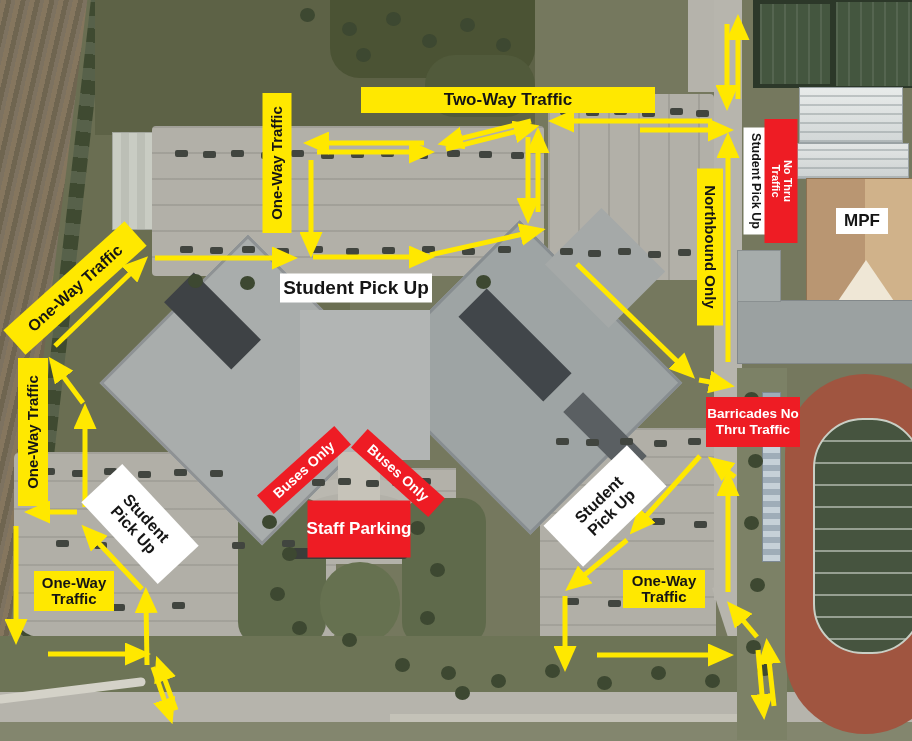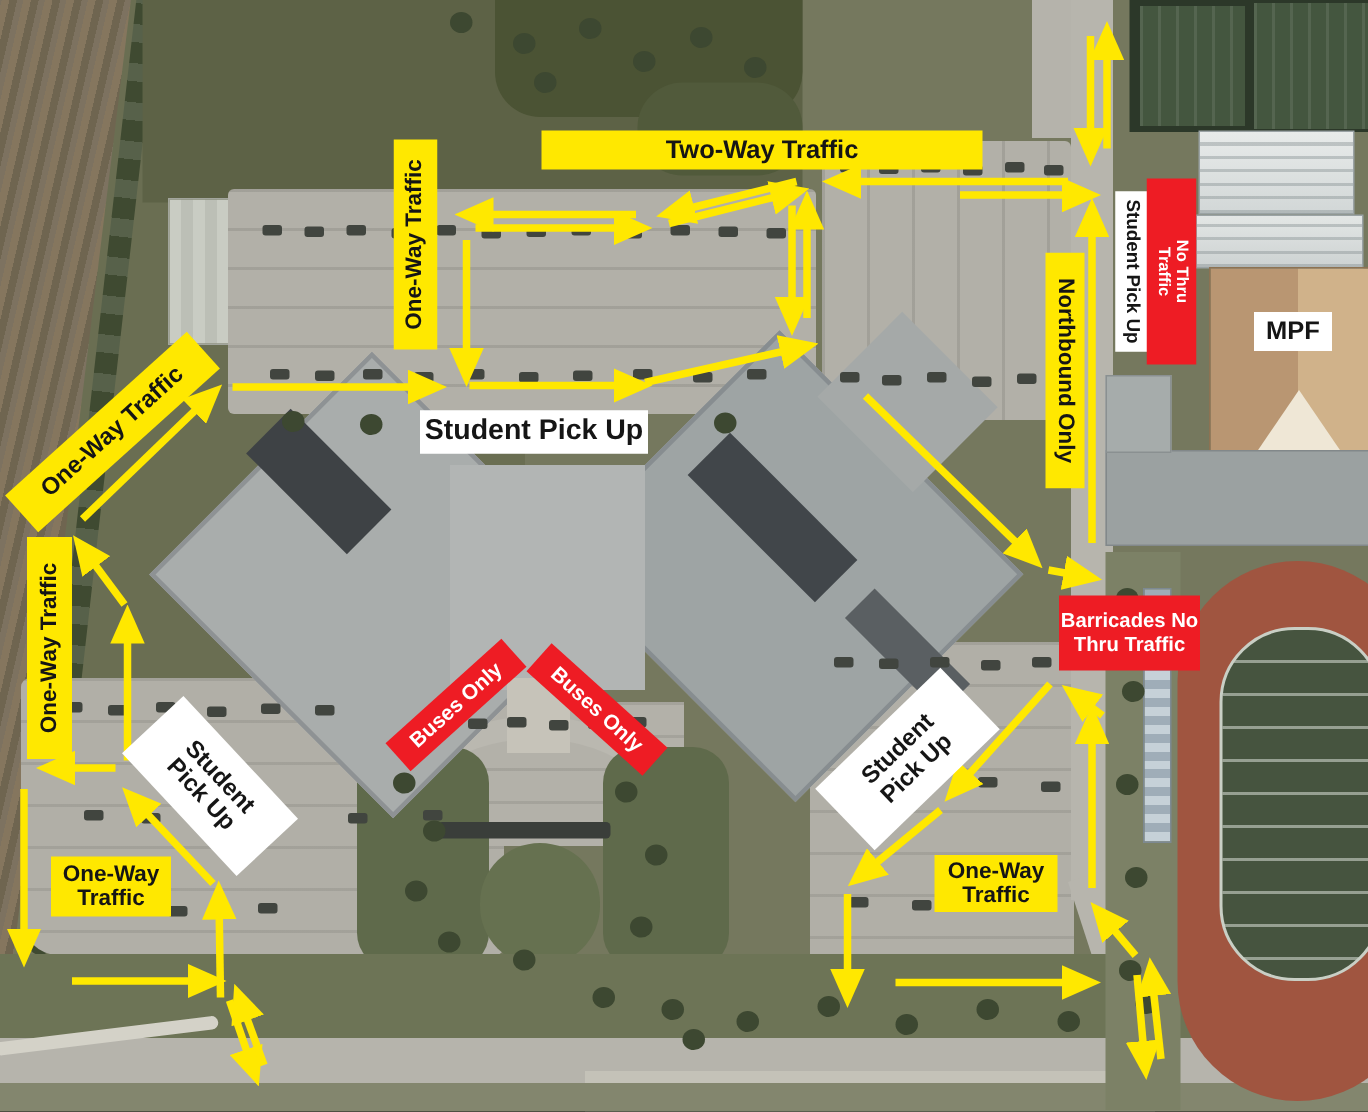--- a/index.html
+++ b/index.html
@@ -164,20 +164,21 @@
   <div class="lbl white nowrap" style="left:862px;top:221px;width:52px;height:26px;font-size:17px;">MPF</div>
 
   <div class="lbl red" style="left:733px;top:422px;width:94px;height:50px;font-size:13.5px;line-height:1.15;margin-left:20px;">Barricades No Thru Traffic</div>
 
   <div class="lbl white" style="left:140px;top:524px;width:112px;height:56px;font-size:16px;--r:47deg;padding:0 16px;">Student Pick Up</div>
 
   <div class="lbl red nowrap" style="left:304px;top:470px;width:104px;height:25px;font-size:14px;--r:-42deg;">Buses Only</div>
 
   <div class="lbl red nowrap" style="left:398px;top:473px;width:104px;height:25px;font-size:14px;--r:42deg;">Buses Only</div>
 
+  <div class="lbl red nowrap" style="left:359px;top:529px;width:103px;height:57px;font-size:17px;">Staff Parking</div>
 
   <div class="lbl white" style="left:605px;top:506px;width:116px;height:57px;font-size:16px;--r:-44deg;padding:0 18px;">Student Pick Up</div>
 
   <div class="lbl yellow" style="left:74px;top:591px;width:80px;height:40px;font-size:15px;">One-Way Traffic</div>
 
   <div class="lbl yellow" style="left:664px;top:589px;width:82px;height:38px;font-size:15px;">One-Way Traffic</div>
 
 
 </div>
 

